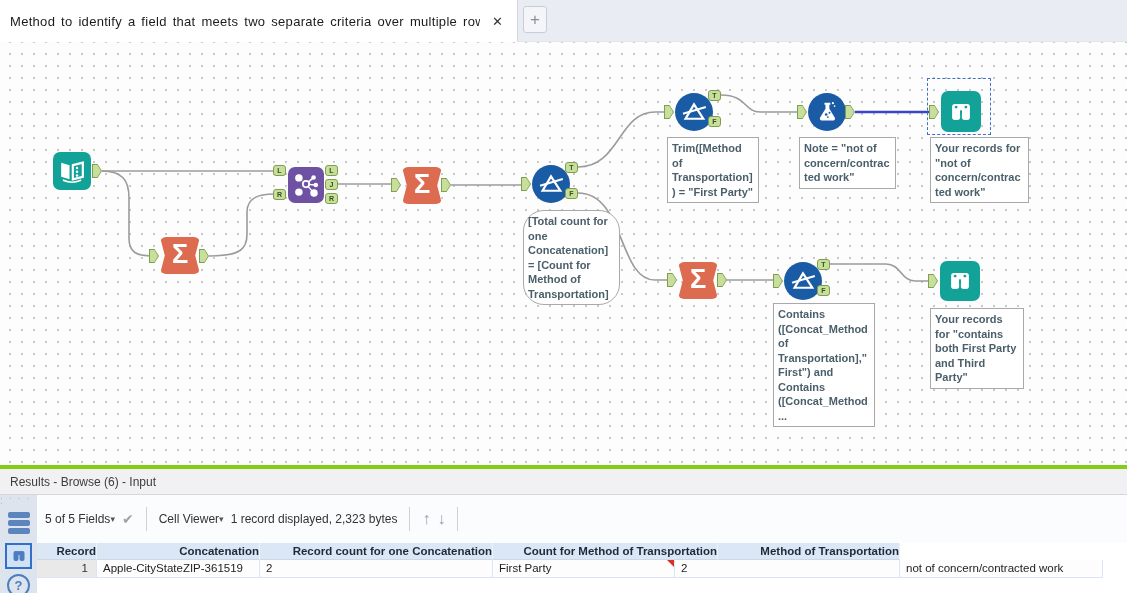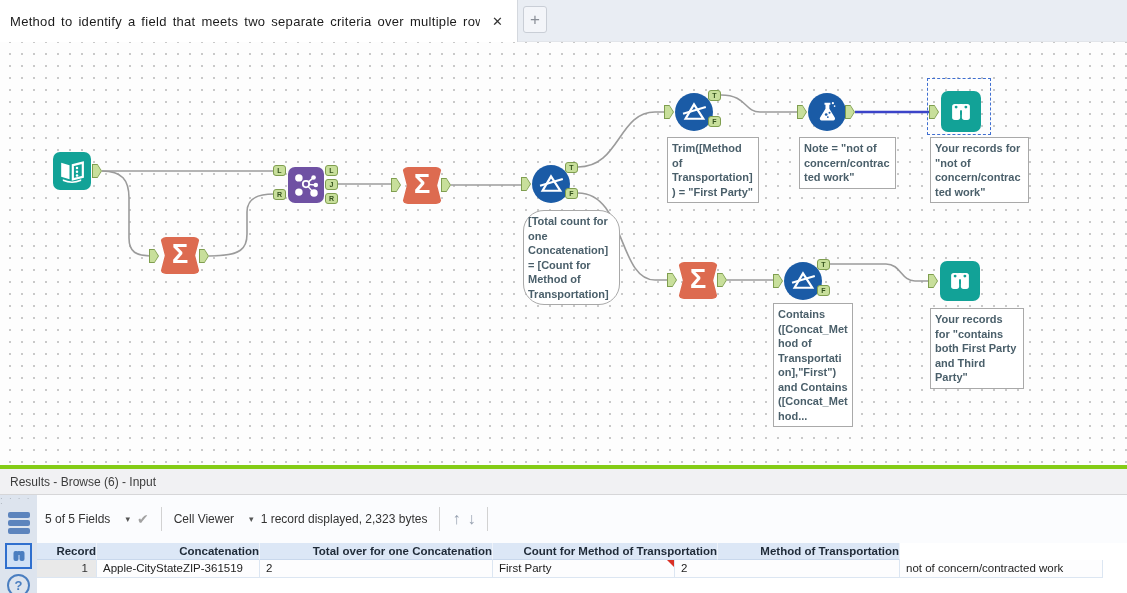--- a/index.html
+++ b/index.html
@@ -50,21 +50,21 @@
   .bars-icon div { height:6px; background:#5c84bd; border-radius:2px; }
   .binoc-sel { margin-top:7px; width:27px; height:26px; border:2px solid #2f6fce; background:#d0e1f6; display:flex; align-items:center; justify-content:center; cursor:pointer; }
   .q-icon { margin-top:5px; width:23px; height:23px; border:2px solid #4a7ec0; border-radius:50%; color:#4a7ec0; font-weight:bold; font-size:13px; display:flex; align-items:center; justify-content:center; cursor:pointer; }
 
   .rmain { position:absolute; left:37px; top:0; width:1090px; height:102px; }
   .rtoolbar { height:48px; display:flex; align-items:center; padding-left:8px; gap:7px; background:#fbfcfe; font-size:12px; color:#333; }
   .caret { font-size:9px; color:#555; }
   .check { color:#a2a2a2; font-size:14px; }
   .tb-div { width:1px; height:24px; background:#d2d2d2; margin:0 5px; }
   .arr { font-size:16px; color:#97a1b0; cursor:pointer; }
-  .tb-btn { cursor:pointer; display:flex; align-items:center; gap:15px; }
+  .tb-btn { cursor:pointer; display:flex; align-items:center; gap:0; }
 
   .rtable { font-size:11.5px; color:#222; }
   .trow { display:flex; }
   .hcell { background:#dce7f6; font-weight:bold; color:#1f2a37; height:17px; line-height:16px; padding-left:6px; border-right:1px solid #eef3fa; border-bottom:1px solid #c9d8ec; white-space:nowrap; overflow:hidden;text-align:right; }
   .dcell { background:#fdfdfe; height:18px; line-height:17px; padding-left:6px; border-right:1px solid #dce6f2; border-bottom:1px solid #dce6f2; white-space:nowrap; overflow:hidden; position:relative; }
   .dcell.rec { background:#e9e9e9; text-align:right; padding-right:8px; color:#333; }
   .flag { position:absolute; right:0; top:0; width:0; height:0; border-left:7px solid transparent; border-top:7px solid #d93025; }
   .c0{width:60px}.c1{width:163px}.c2{width:233px}.c3{width:182px}.c4{width:225px}.c5{width:203px}
 </style>
 </head>
@@ -216,21 +216,21 @@
       <div class="tile blue round">
         <svg width="32" height="32" viewBox="0 0 38 38">
           <path d="M19 10 L30 27 L9 27 Z" fill="none" stroke="#fff" stroke-width="2.6"></path>
           <path d="M6 21 L33 13" stroke="#fff" stroke-width="2.6"></path>
         </svg>
       </div>
     </div>
     <div class="anchor" style="left:773px;top:232px;"></div>
     <div class="anchor-l" style="left:817px;top:217px;">T</div>
     <div class="anchor-l" style="left:817px;top:243px;">F</div>
-    <div class="ann" style="left:773px;top:261px;width:80px;">Contains ([Concat_Method of Transportation],"First") and Contains ([Concat_Method...</div>
+    <div class="ann" style="left:773px;top:261px;width:102px;">Contains ([Concat_Method of Transportation],"First") and Contains ([Concat_Method...</div>
 
     <div class="tool" style="left:940px;top:219px;width:40px;height:40px;">
       <div class="tile teal">
         <svg width="32" height="32" viewBox="0 0 36 36">
           <rect x="8" y="9" width="9" height="18" rx="3" fill="#fff"></rect>
           <rect x="19" y="9" width="9" height="18" rx="3" fill="#fff"></rect>
           <rect x="14" y="9" width="8" height="7" rx="2.5" fill="#fff"></rect>
           <circle cx="12.5" cy="12.5" r="1.6" fill="#12a297"></circle>
           <circle cx="23.5" cy="12.5" r="1.6" fill="#12a297"></circle>
           <rect x="16.9" y="17" width="2.2" height="4" fill="#12a297"></rect>
@@ -277,21 +277,21 @@
           <span>1 record displayed, 2,323 bytes</span>
           <span class="tb-div"></span>
           <span class="arr">↑</span>
           <span class="arr">↓</span>
           <span class="tb-div"></span>
         </div>
         <div class="rtable">
           <div class="trow">
             <div class="hcell c0">Record</div>
             <div class="hcell c1">Concatenation</div>
-            <div class="hcell c2">Total over for one Concatenation</div>
+            <div class="hcell c2">Record count for one Concatenation</div>
             <div class="hcell c4">Count for Method of Transportation</div>
             <div class="hcell c3">Method of Transportation</div>
           </div>
           <div class="trow">
             <div class="dcell rec c0">1</div>
             <div class="dcell c1">Apple-CityStateZIP-361519</div>
             <div class="dcell c2">2</div>
             <div class="dcell c3"><span>First Party</span><span class="flag"></span></div>
             <div class="dcell c4">2</div>
             <div class="dcell c5">not of concern/contracted work</div>

